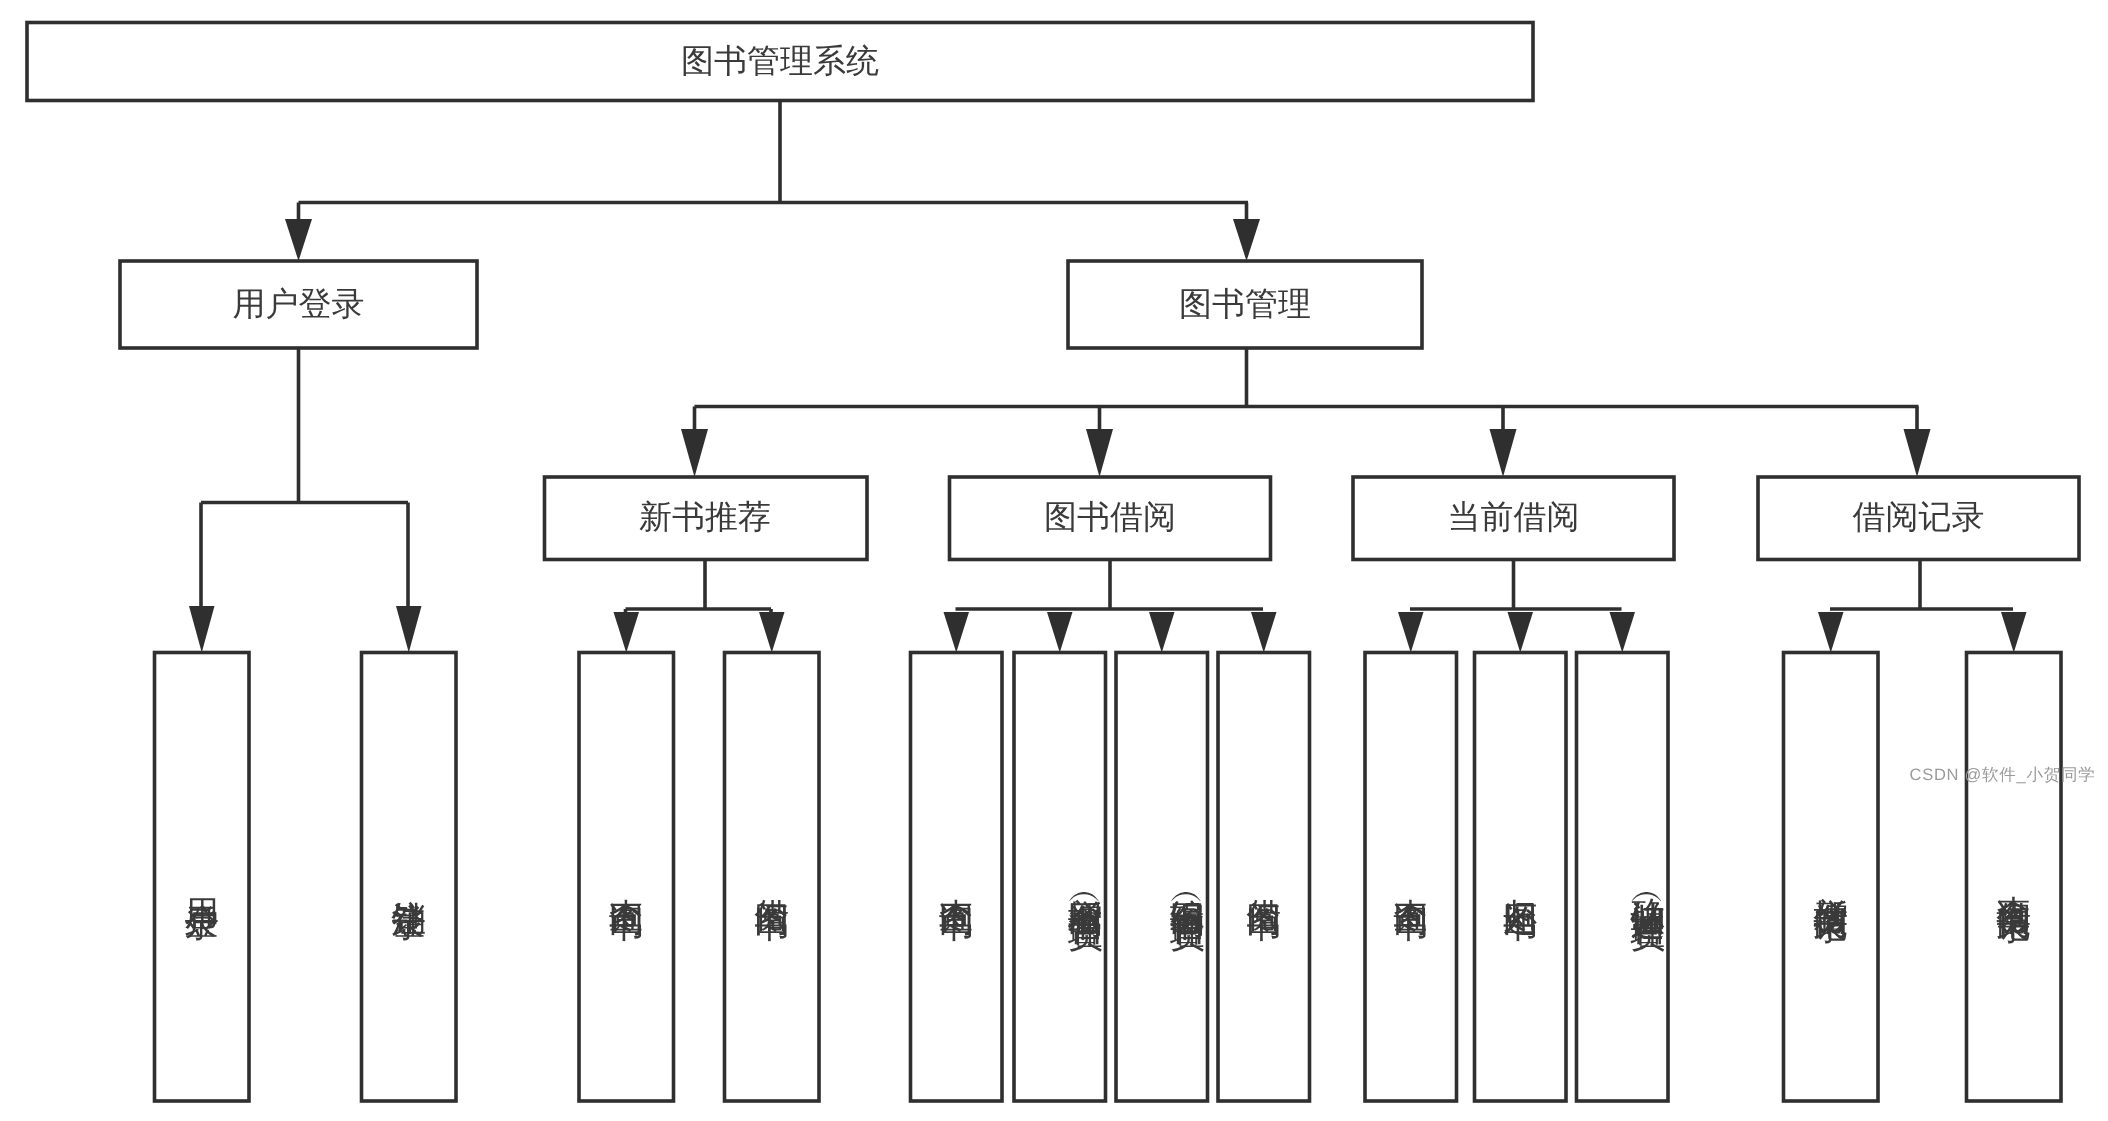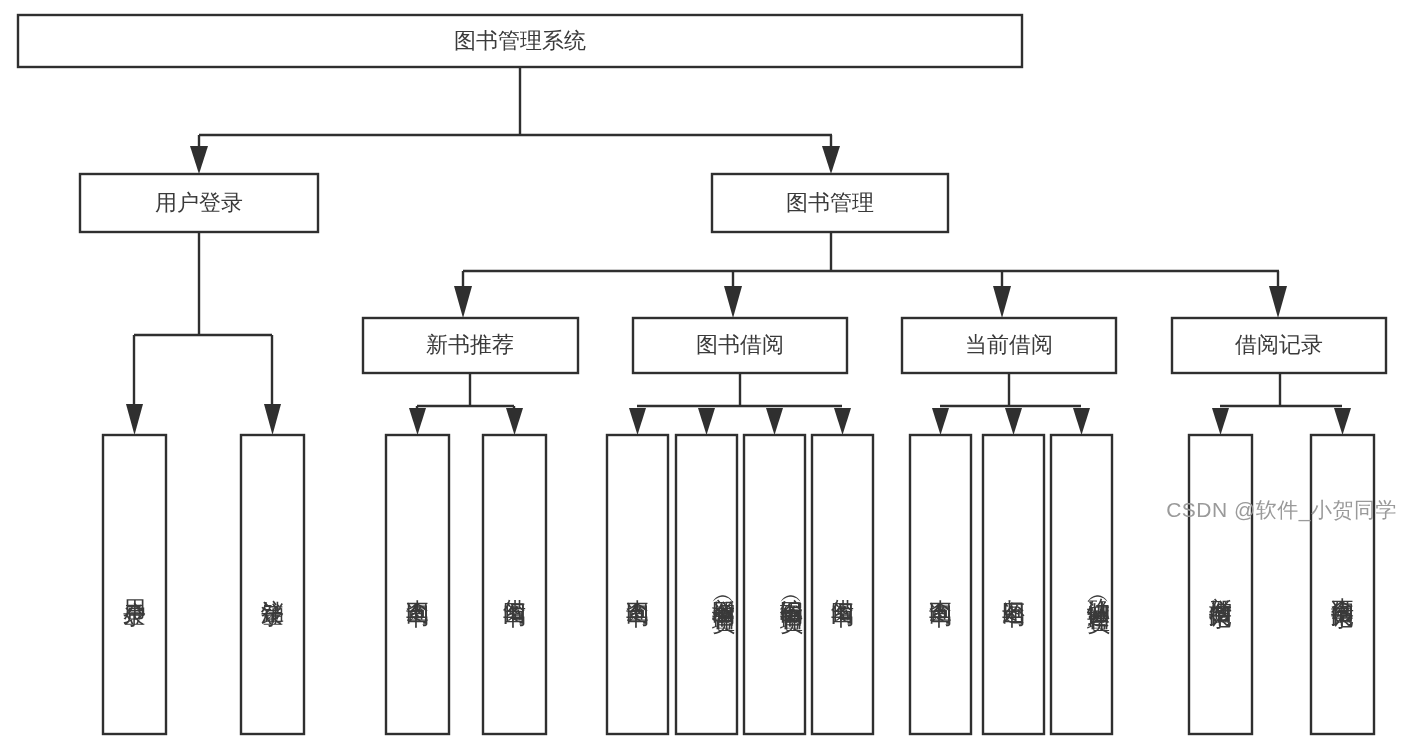--- a/index.html
+++ b/index.html
@@ -62,21 +62,21 @@
     align-items: center;
     justify-content: center;
     white-space: nowrap;
     pointer-events: none;
   }
   .watermark {
     position: absolute;
     right: 8px;
     bottom: 6px;
     font-family: "Liberation Sans", "DejaVu Sans", sans-serif;
-    font-size: 21px;
+    font-size: 11px;
     color: #9a9a9a;
     white-space: nowrap;
     letter-spacing: 0.5px;
   }
 </style>
 </head>
 <body>
 
 <div id="diagram-root">
 

